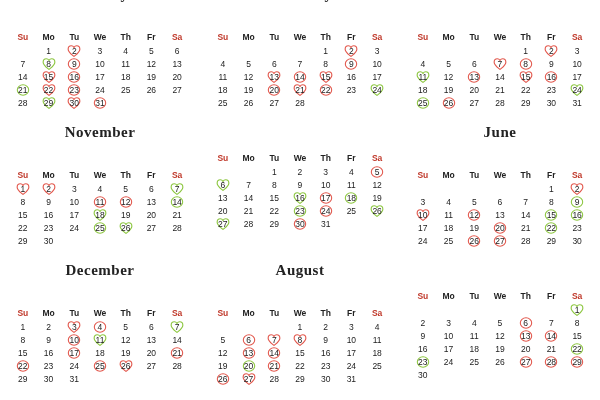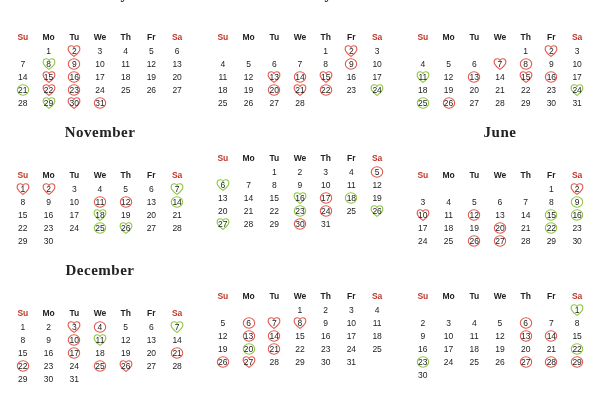--- a/index.html
+++ b/index.html
@@ -753,20 +753,21 @@
             <td><span class="cellwrap"><span class="num">31</span></span></td>
             <td></td>
             <td></td>
             <td></td>
             <td class="we"></td>
           </tr>
         </tbody>
       </table>
     </div>
     <div class="month">
+      <div class="mtitle">August</div>
       <table class="grid">
         <thead>
           <tr>
             <th class="we">Su</th>
             <th>Mo</th>
             <th>Tu</th>
             <th>We</th>
             <th>Th</th>
             <th>Fr</th>
             <th class="we">Sa</th>

